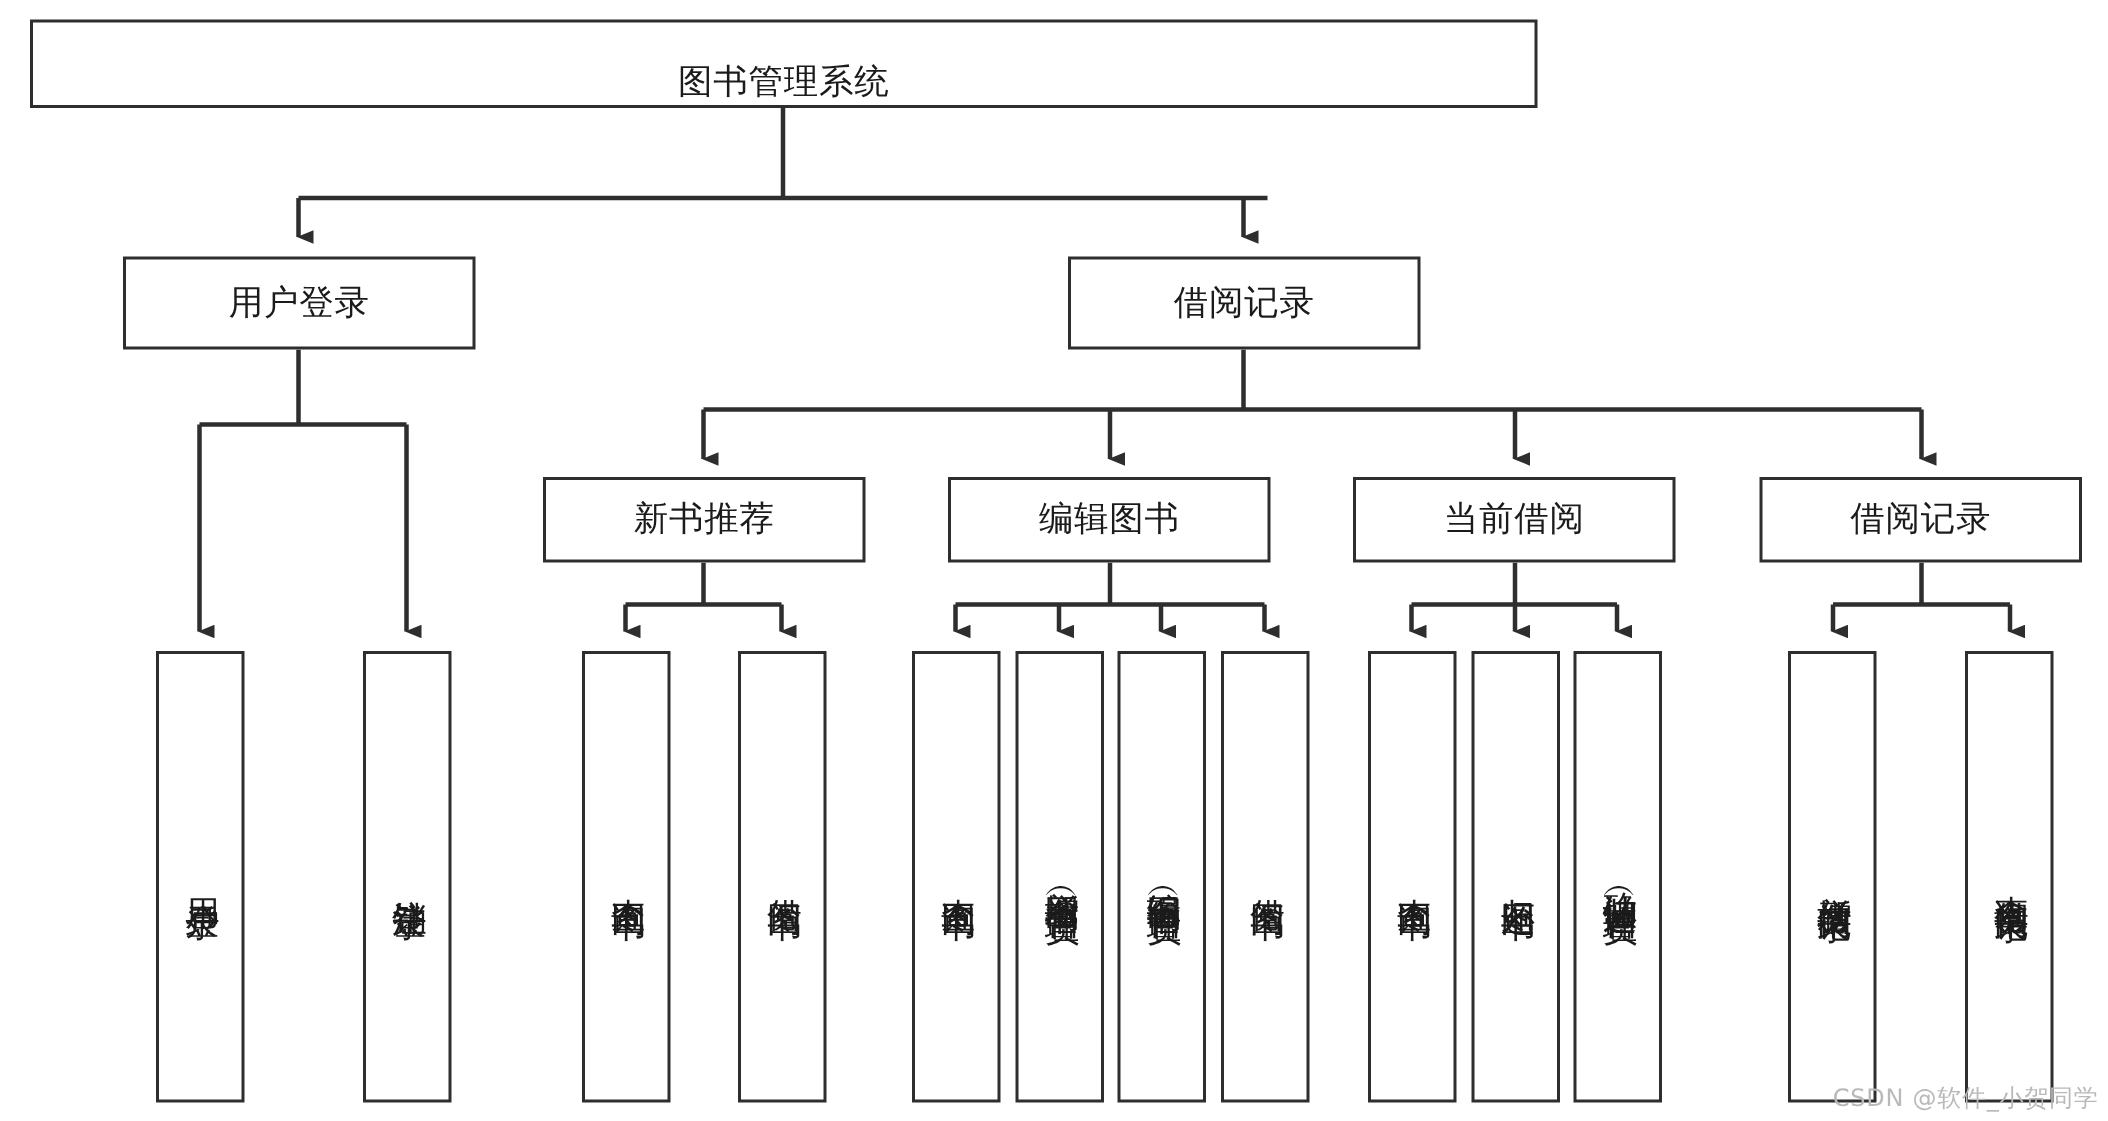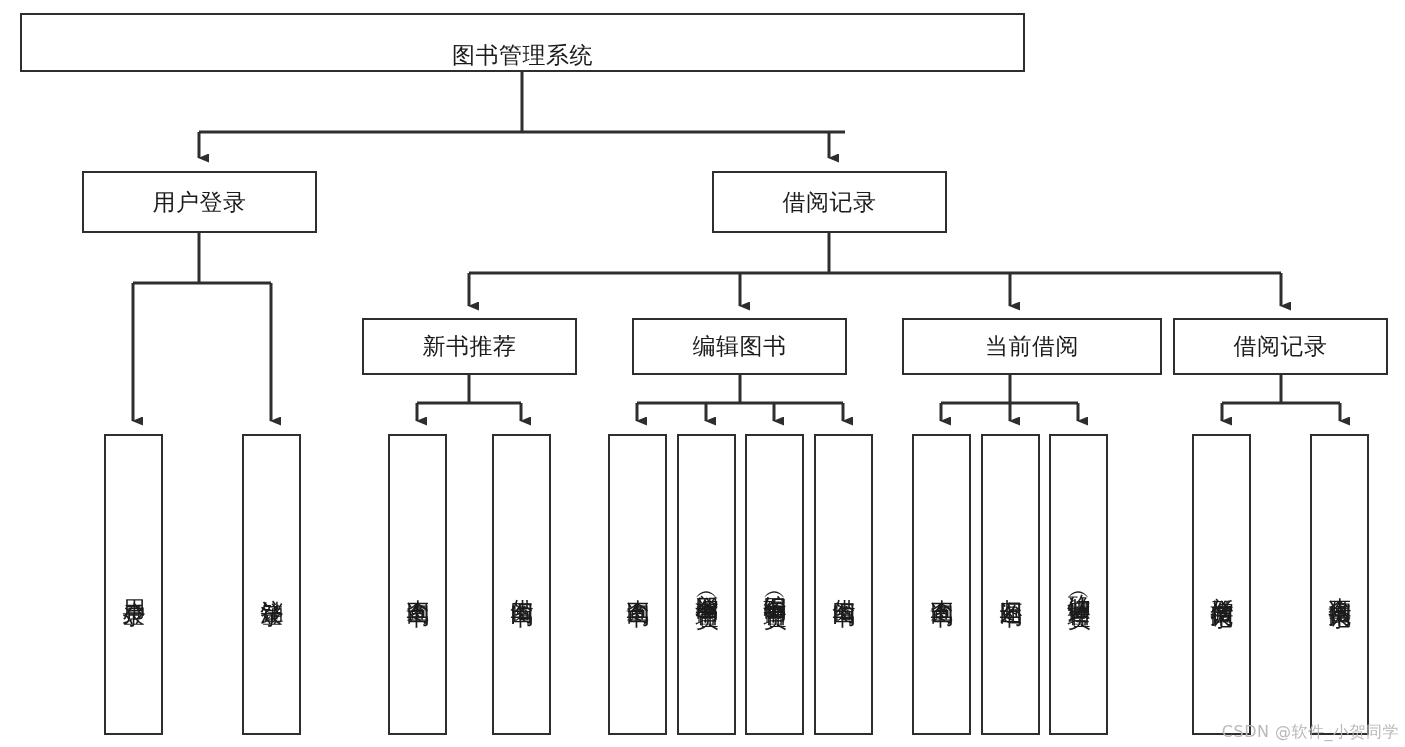--- a/index.html
+++ b/index.html
@@ -147,21 +147,21 @@
   </div>
 
   <div class="node-box" style="left:362px; top:318px; width:215px; height:57px;">
     <span class="node-label">新书推荐</span>
   </div>
 
   <div class="node-box" style="left:632px; top:318px; width:215px; height:57px;">
     <span class="node-label">编辑图书</span>
   </div>
 
-  <div class="node-box" style="left:902px; top:318px; width:260px; height:57px;">
+  <div class="node-box" style="left:902px; top:318px; width:215px; height:57px;">
     <span class="node-label">当前借阅</span>
   </div>
 
   <div class="node-box" style="left:1173px; top:318px; width:215px; height:57px;text-align:right;">
     <span class="node-label">借阅记录</span>
   </div>
 
   <div class="node-box leaf" style="left:104px; top:434px; width:59px; height:301px;">
     <span class="node-label">用户登录</span>
   </div>

